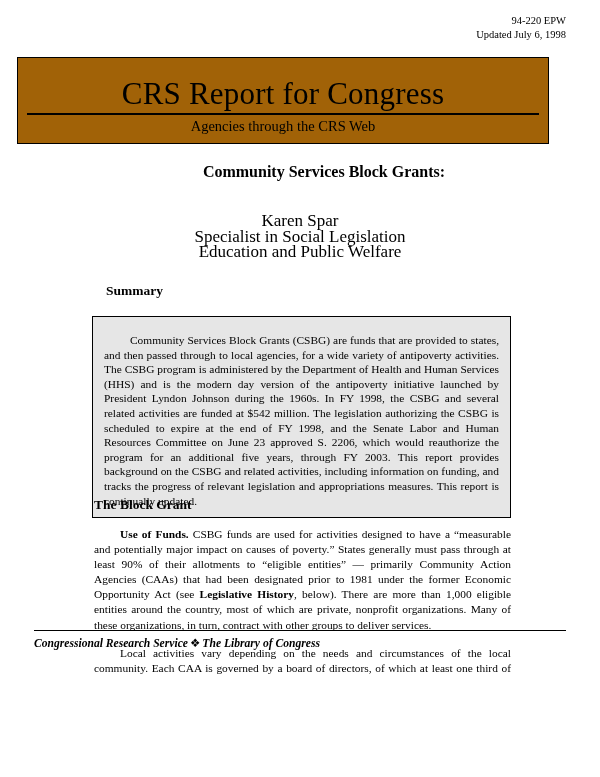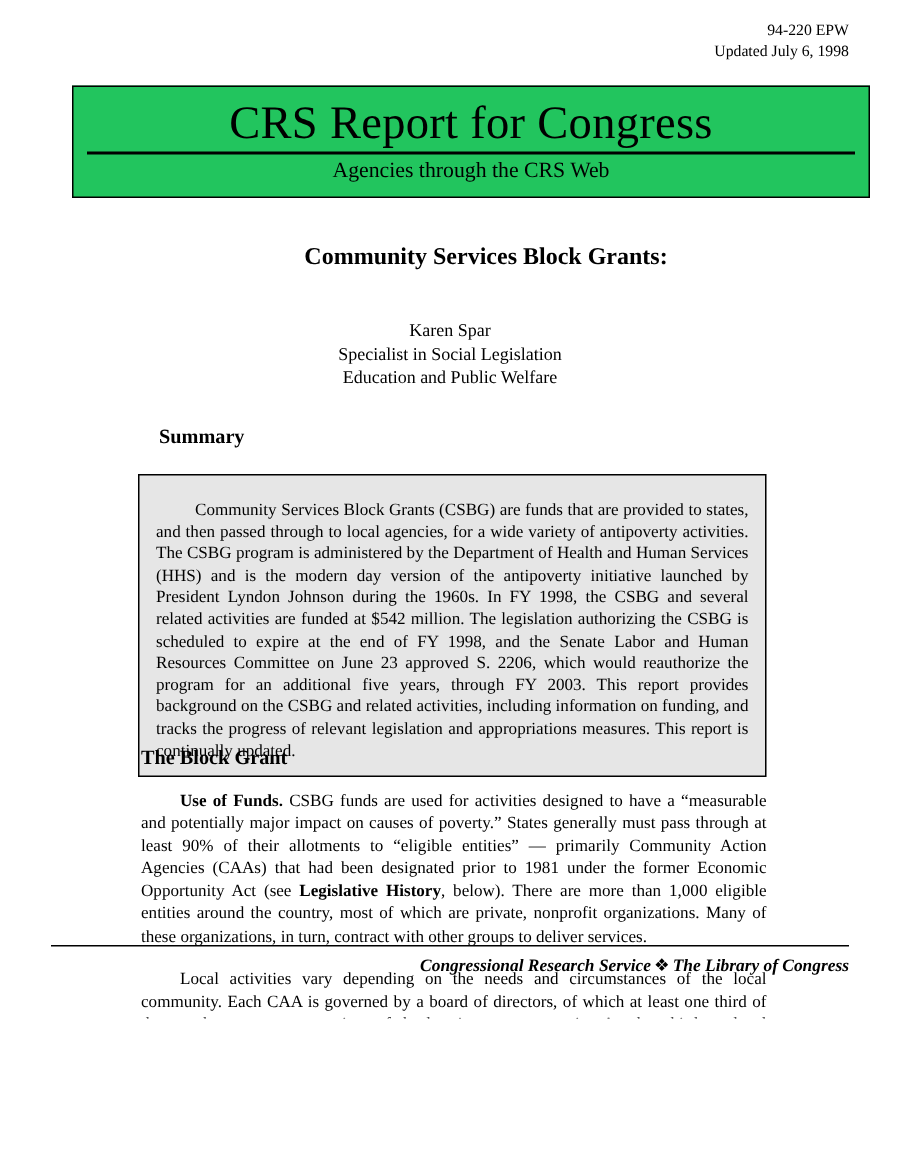--- a/index.html
+++ b/index.html
@@ -30,27 +30,27 @@
     right: 34px;
     text-align: right;
     font-size: 10.5px;
     line-height: 14px;
   }
   .doc-id div { white-space: nowrap; }
 
   
   .banner {
     position: absolute;
-    left: 48px;
+    left: 17px;
     top: 57px;
     width: 532px;
     box-sizing: border-box;
     border: 1.6px solid #000;
-    padding: 6px 9px 7px 9px;
-    background: #22c55e;
+    padding: 18px 9px 7px 9px;
+    background: #a16207;
   }
   .banner-title {
     text-align: center;
     font-size: 31px;
     line-height: 36px;
     letter-spacing: 0.2px;
     font-weight: normal;
     white-space: nowrap;
   }
   .banner-rule {
@@ -78,21 +78,21 @@
   }
   .doc-title div { white-space: nowrap; margin-left: 48px; }
 
   
   .byline {
     position: absolute;
     left: 0;
     top: 213px;
     width: 600px;
     text-align: center;
-    font-size: 12px;
+    font-size: 17px;
     line-height: 15.6px;
   }
   .byline div { white-space: nowrap; }
 
   
   .summary-heading {
     position: absolute;
     left: 106px;
     top: 283px;
     font-weight: bold;
@@ -150,21 +150,21 @@
     position: absolute;
     left: 34px;
     bottom: 29px;
     width: 532px;
   }
   .footer-rule {
     border-top: 1.4px solid #000;
     margin-bottom: 5px;
   }
   .footer-text {
-    text-align: right;
+    text-align: left;
     font-style: italic;
     font-weight: bold;
     font-size: 11.6px;
     white-space: nowrap;
   }
   .footer-text .diamond {
     font-style: normal;
     font-weight: normal;
     padding: 0 2px;
   }

